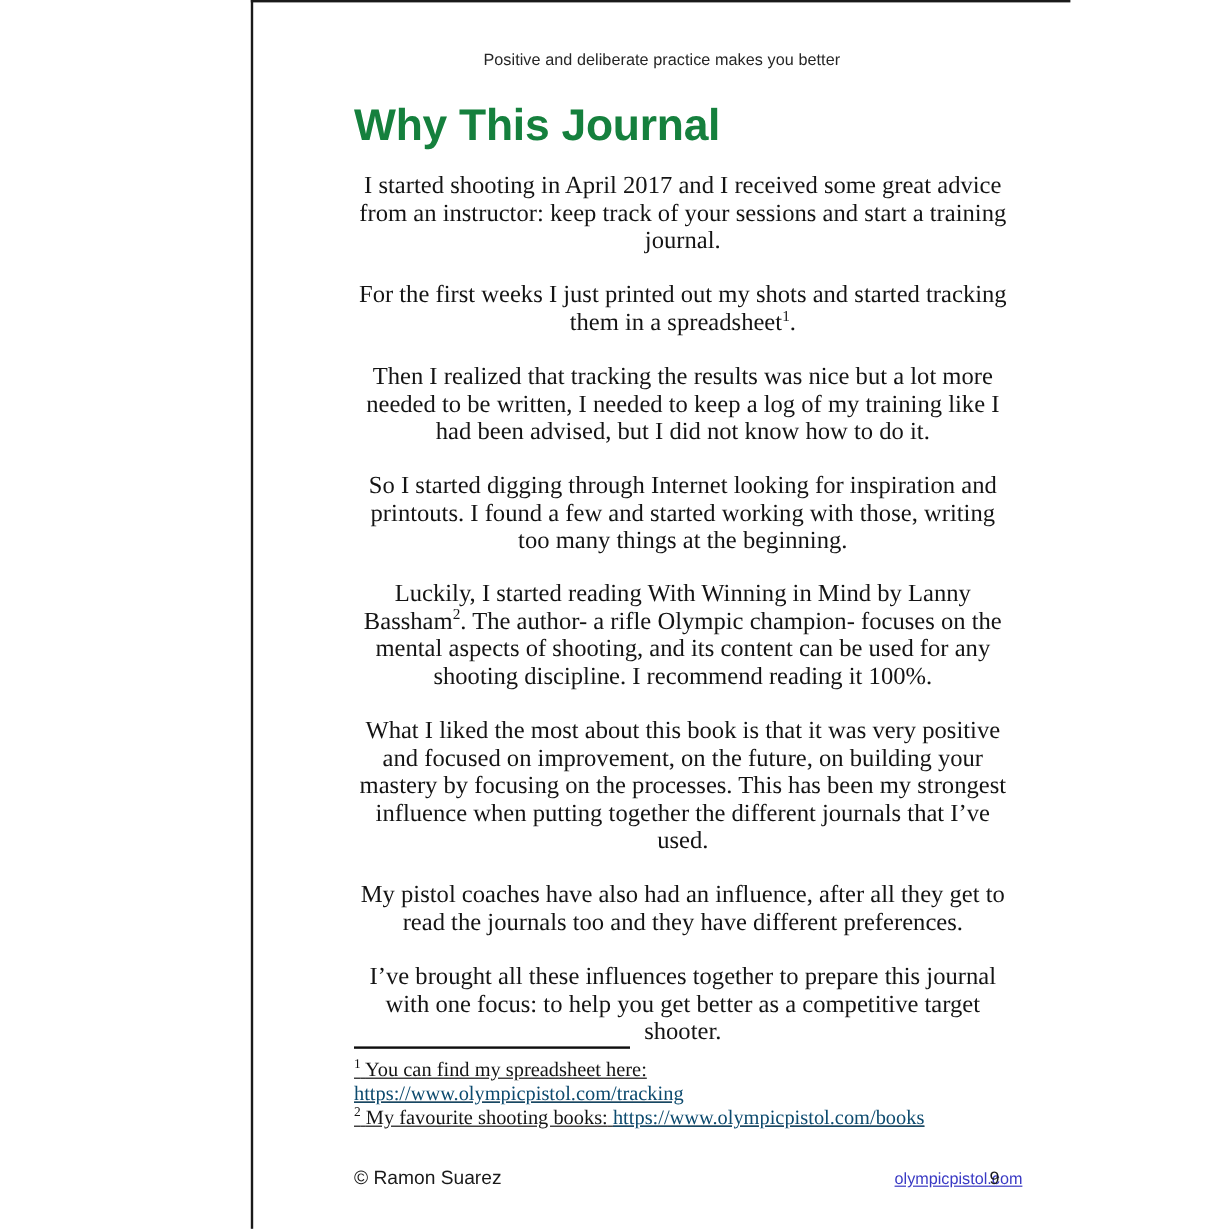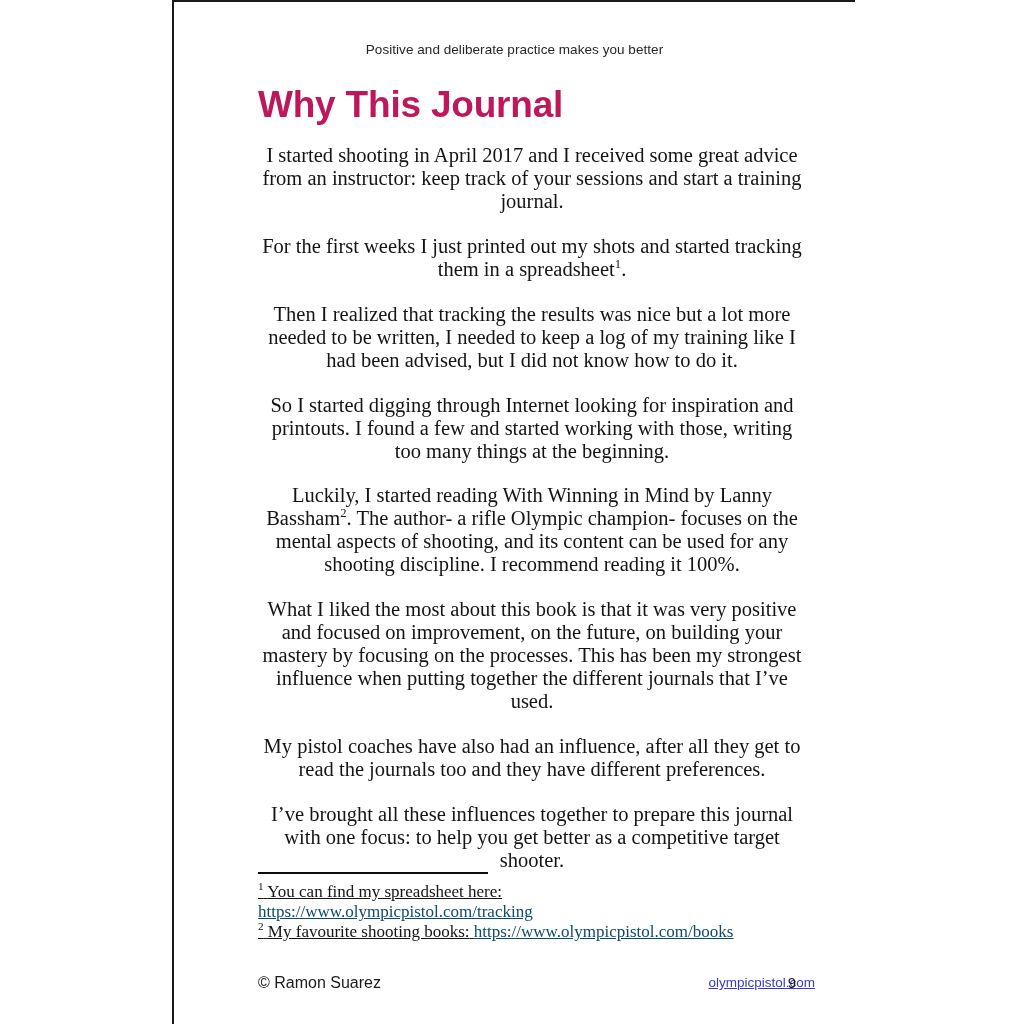--- a/index.html
+++ b/index.html
@@ -12,20 +12,21 @@
     height: 1024px;
     overflow: hidden;
     font-family: "Liberation Serif", serif;
   }
 
   #viewport {
     position: relative;
     width: 956px;
     height: 1024px;
     background: #ffffff;
+    margin-left: 37px;
   }
 
   
   .outside-left {
     position: absolute;
     left: 0; top: 0;
     width: 172px; height: 1024px;
     background: #ffffff;
   }
 
@@ -64,21 +65,21 @@
   
   .chapter-title {
     position: absolute;
     left: 84px;
     top: 84px;
     margin: 0;
     font-family: "Liberation Sans", sans-serif;
     font-weight: bold;
     font-size: 37px;
     line-height: 1.05;
-    color: #be185d;
+    color: #15803d;
     letter-spacing: -0.2px;
   }
 
   
   .body-col {
     position: absolute;
     left: 84px;
     top: 142px;
     width: 548px;
   }

